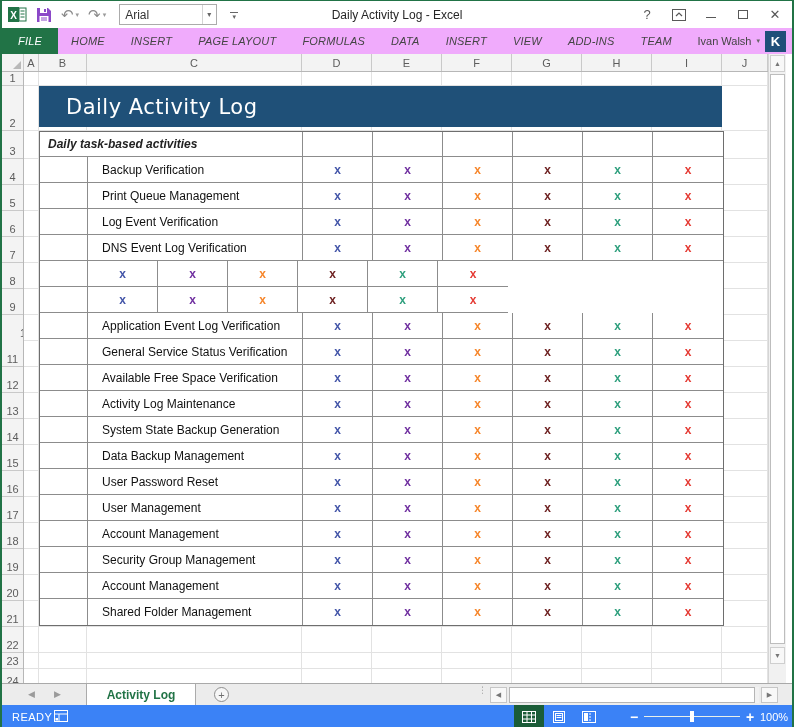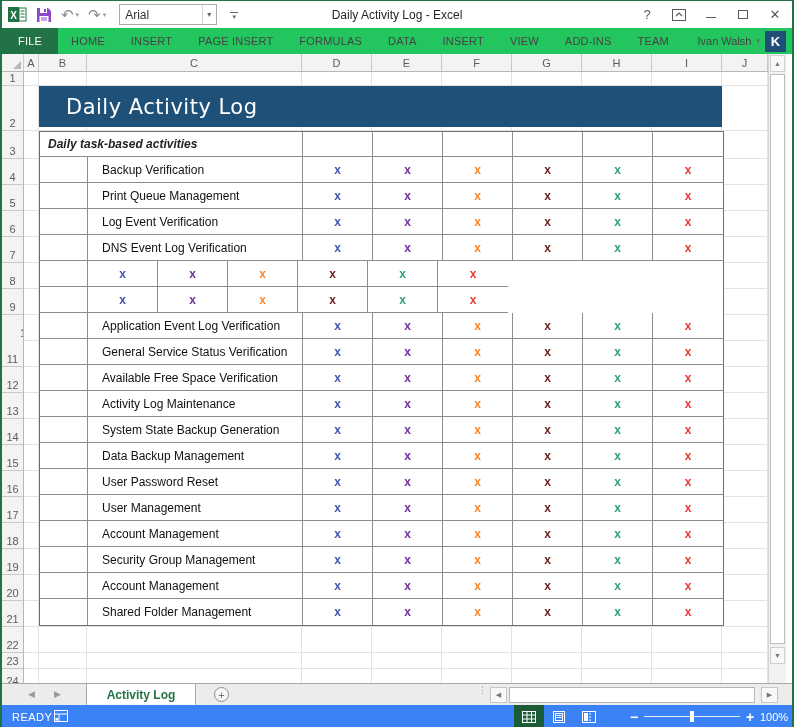--- a/index.html
+++ b/index.html
@@ -21,21 +21,21 @@
   .qat-more .bar { width:8px; height:1px; background:#666; margin-bottom:2px; }
   .qat-more .chev { font-size:7px; color:#666; line-height:3px; }
   .win-title { position:absolute; left:0; right:0; top:0; height:27px; display:flex; align-items:center; justify-content:center;
                font-size:12px; color:#262626; pointer-events:none; }
   .win-controls { position:absolute; right:4px; top:0; height:27px; display:flex; align-items:center; gap:6px; }
   .wc { width:26px; height:22px; display:flex; align-items:center; justify-content:center; color:#585858; font-size:13px; }
   .wc-max { width:10px; height:9px; border:1px solid #585858; }
   .wc-min { width:10px; height:1px; background:#585858; margin-top:6px; }
 
   
-  .ribbonrow { position:absolute; left:0; top:27px; right:0; height:26px; background:#22c55e; display:flex; align-items:stretch; }
+  .ribbonrow { position:absolute; left:0; top:27px; right:0; height:26px; background:#f0abfc; display:flex; align-items:stretch;font-style:italic; }
   .rtab { padding:0 13px; display:flex; align-items:center; font-size:11px; color:#444; letter-spacing:.2px; cursor:default; }
   .rtab.active { background:#217346; color:#fff; padding:0 16px; }
   .ribbon-user { position:absolute; right:6px; top:27px; height:26px; display:flex; align-items:center; gap:5px; }
   .user-name { font-size:11px; color:#444; }
   .user-caret { font-size:7px; color:#666; }
   .avatar { width:21px; height:21px; background:#1F4E79; color:#fff; display:flex; align-items:center; justify-content:center;
             font-size:13px; font-weight:bold; }
 
   
   .colheads { position:absolute; left:0; top:53px; width:766px; height:18px; background:#F3F3F3; border-bottom:1px solid #b7b7b7; display:flex; }
@@ -164,21 +164,21 @@
           <span class="wc-max"></span>
         </span>
       <span class="wc">✕</span>
     </div>
   </div>
 
   <div class="ribbonrow" id="ribbon-tabs">
       <div class="rtab active">FILE</div>
       <div class="rtab">HOME</div>
       <div class="rtab">INSERT</div>
-      <div class="rtab">PAGE INSERT</div>
+      <div class="rtab">PAGE LAYOUT</div>
       <div class="rtab">FORMULAS</div>
       <div class="rtab">DATA</div>
       <div class="rtab">INSERT</div>
       <div class="rtab">VIEW</div>
       <div class="rtab">ADD-INS</div>
       <div class="rtab">TEAM</div>
     </div>
   <div class="ribbon-user">
     <span class="user-name">Ivan Walsh</span>
     <span class="user-caret">▾</span>

